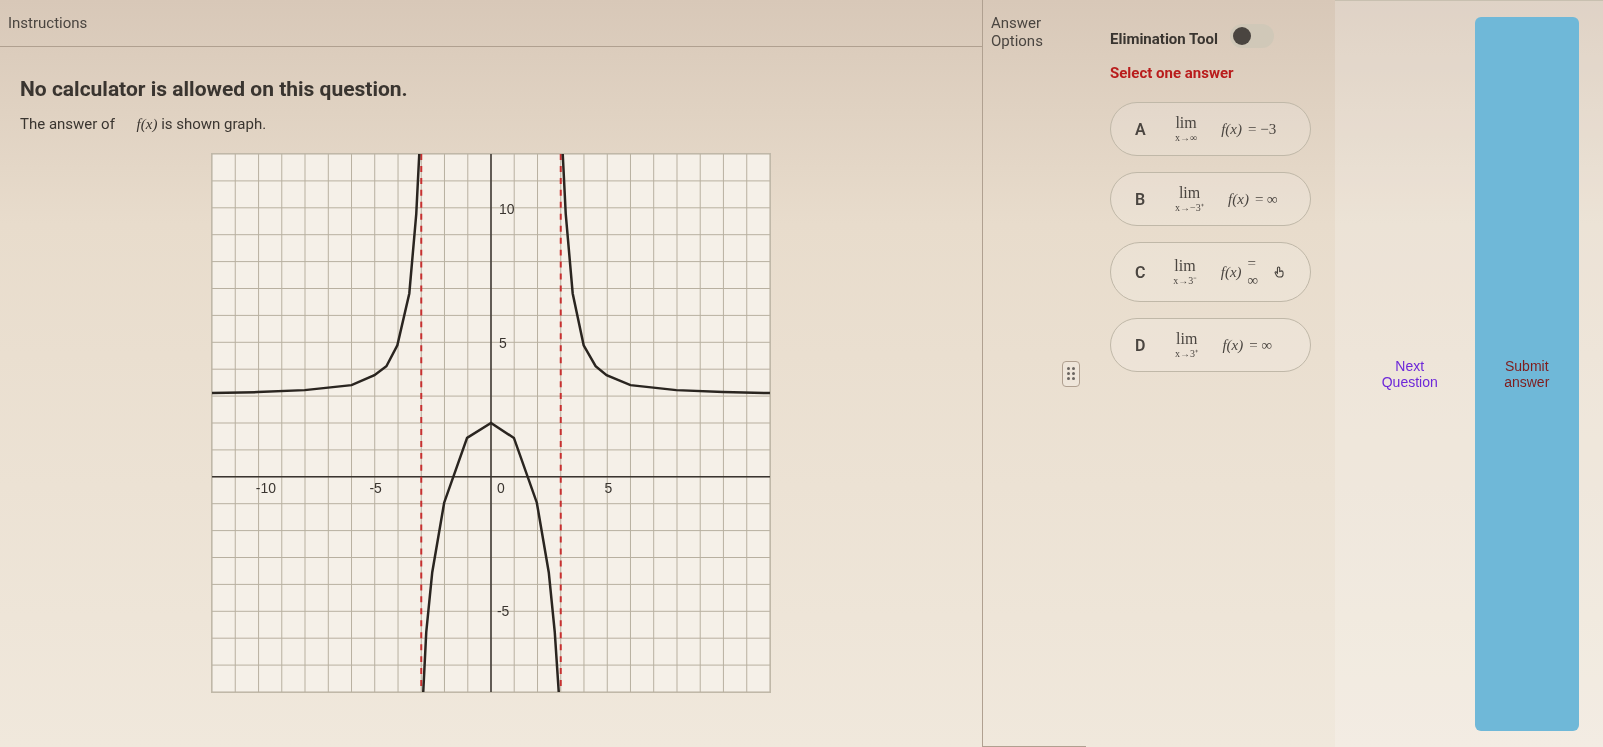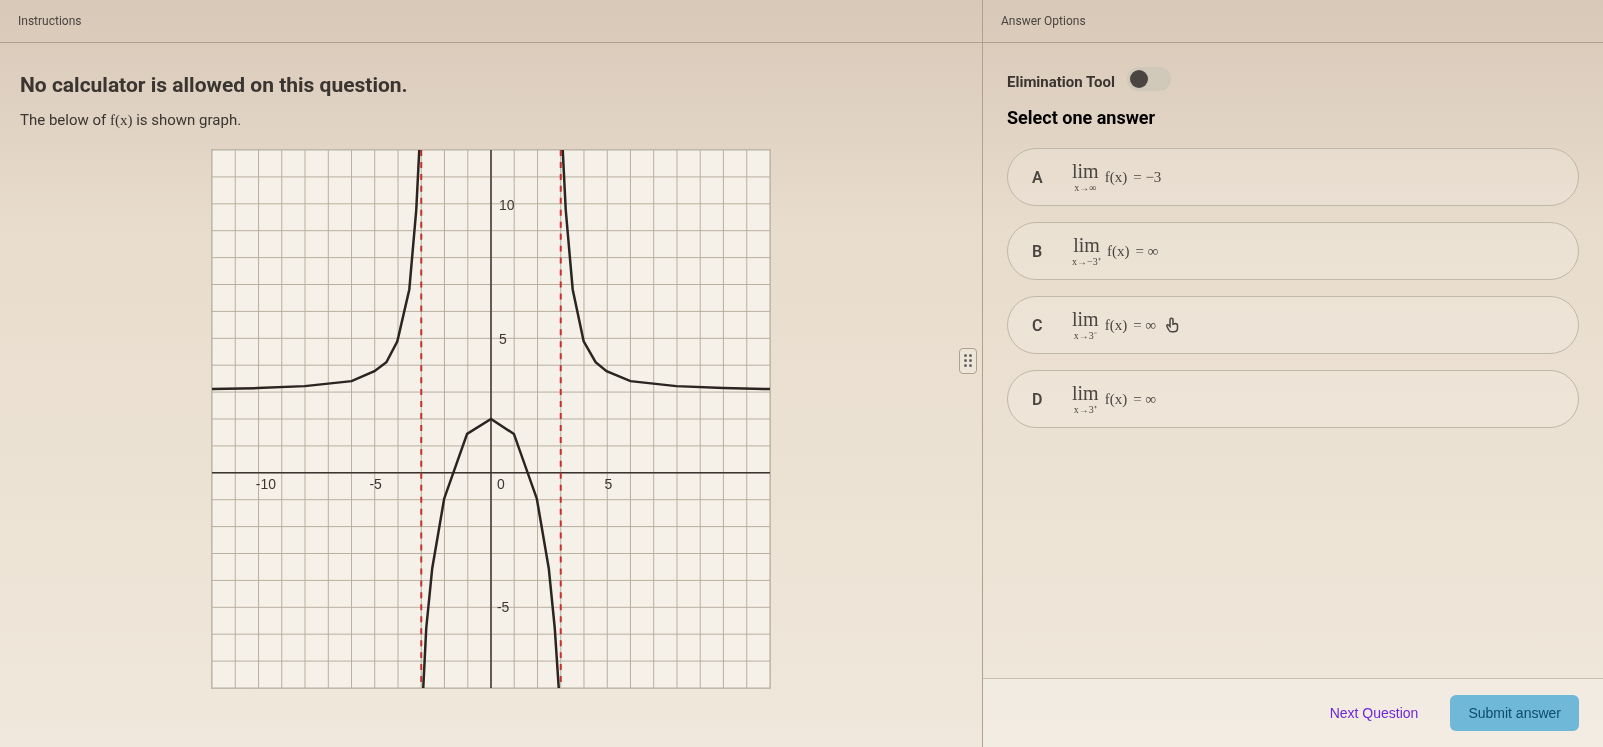--- a/index.html
+++ b/index.html
@@ -13,35 +13,35 @@
 }
 .left-panel {
   flex: 1;
   border-right: 1px solid #b0a090;
   display: flex;
   flex-direction: column;
 }
 .right-panel {
   width: 620px;
   display: flex;
-  flex-direction: column;
+  flex-direction: row;
 }
 .panel-header {
-  padding: 14px 18px;
+  padding: 14px 8px;
   border-bottom: 1px solid #b0a090;
-  font-size: 12px;
+  font-size: 15px;
   color: #4a4540;
 }
 .instructions-body {
   padding: 30px 20px;
   color: #3a3530;
 }
 .bold-line { font-weight: bold; font-size: 21px; margin-bottom: 14px; }
 .graph-line { font-size: 15px; }
-.math-i { font-family: serif; }
+.math-i { font-style: italic; font-family: serif; margin-left: 18px; }
 .graph-container {
   margin: 20px auto 0 auto;
   width: 560px;
   height: 540px;
   background: #f5f0e8;
   border: 1px solid #c0b8a8;
   position: relative;
 }
 .graph-container svg { width: 100%; height: 100%; display: block; }
 
@@ -49,32 +49,32 @@
 .elim-row { display: flex; align-items: flex-end; gap: 12px; margin-bottom: 16px; }
 .elim-label { font-weight: bold; font-size: 15px; color: #3a3530; }
 .toggle {
   width: 44px; height: 24px; background: #d0c8b8; border-radius: 12px;
   position: relative; cursor: pointer;
 }
 .toggle-knob {
   width: 18px; height: 18px; background: #4a4540; border-radius: 50%;
   position: absolute; top: 3px; left: 3px;
 }
-.select-label { font-weight: bold; font-size: 18px; color: #000000; margin-bottom: 20px; }
+.select-label { font-weight: bold; font-size: 15px; color: #b91c1c; margin-bottom: 20px; }
 .option {
   display: flex; align-items: center; gap: 20px;
   border: 1px solid #c0b8a8; border-radius: 30px;
   padding: 12px 24px; margin-bottom: 16px;
   background: rgba(255,255,255,0.15);
   cursor: pointer;
 }
 .option-letter { font-weight: 600; font-size: 16px; color: #4a4540; width: 20px; }
 .option-math { font-family: serif; font-size: 15px; color: #4a4540; display: flex; align-items: center; gap: 6px; }
 .lim-block { display: inline-flex; flex-direction: column; align-items: center; line-height: 1; }
-.lim-top { font-size: 20px; }
+.lim-top { font-size: 16px; }
 .lim-bot { font-size: 10px; margin-top: 2px; }
 .cursor-icon {
   display: inline-block; width: 18px; height: 18px;
   position: relative; margin-left: 2px;
 }
 .cursor-icon svg { width: 100%; height: 100%; }
 
 .drag-handle {
   position: absolute; left: -24px; top: 50%; transform: translateY(-50%);
   width: 18px; height: 26px; border: 1px solid #b0a090; border-radius: 4px;
@@ -86,31 +86,31 @@
 
 .footer {
   padding: 16px 24px; display: flex; justify-content: flex-end; gap: 14px;
   background: rgba(255,255,255,0.2); border-top: 1px solid #c8c0b0;
 }
 .btn {
   padding: 10px 18px; border-radius: 6px; font-size: 14px; cursor: pointer;
   border: none;
 }
 .btn-next { background: transparent; color: #6d28d9; }
-.btn-submit { background: #6fb8d8; color: #0c4a6e; }
+.btn-submit { background: #6fb8d8; color: #7f1d1d; }
 </style>
 </head>
 <body>
 
 <div class="left-panel">
   <div class="panel-header">Instructions</div>
   <div class="instructions-body">
     <div class="bold-line">No calculator is allowed on this question.</div>
     <div class="graph-line">
-      <span>The below of </span><span class="math-i">f(x)</span><span> is shown graph.</span>
+      <span>The answer of </span><span class="math-i">f(x)</span><span> is shown graph.</span>
     </div>
     <div class="graph-container">
       <svg viewBox="0 0 560 540">
 
         <g stroke="#b8b0a0" stroke-width="1">
 
           <line x1="0" y1="0" x2="0" y2="540"></line>
             <line x1="23.3" y1="0" x2="23.3" y2="540"></line>
             <line x1="46.7" y1="0" x2="46.7" y2="540"></line>
             <line x1="70" y1="0" x2="70" y2="540"></line>

